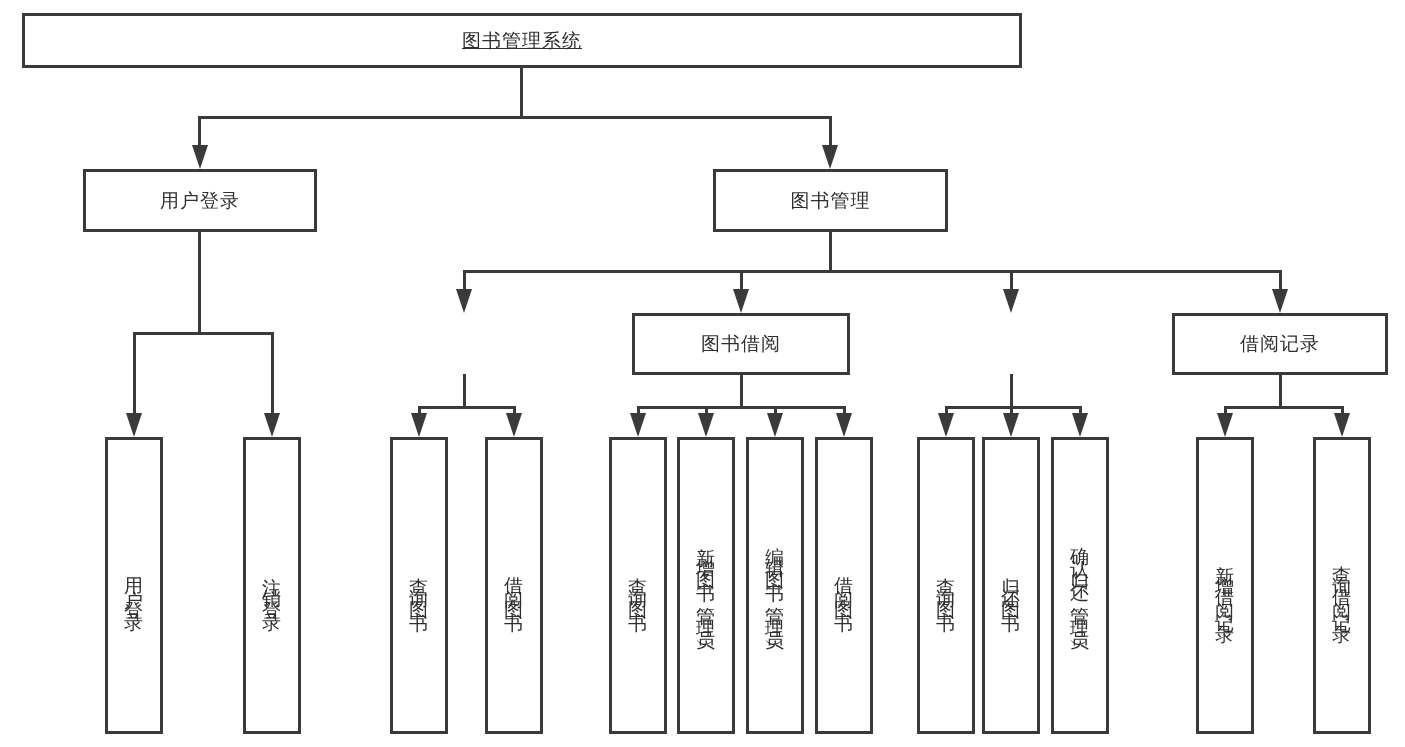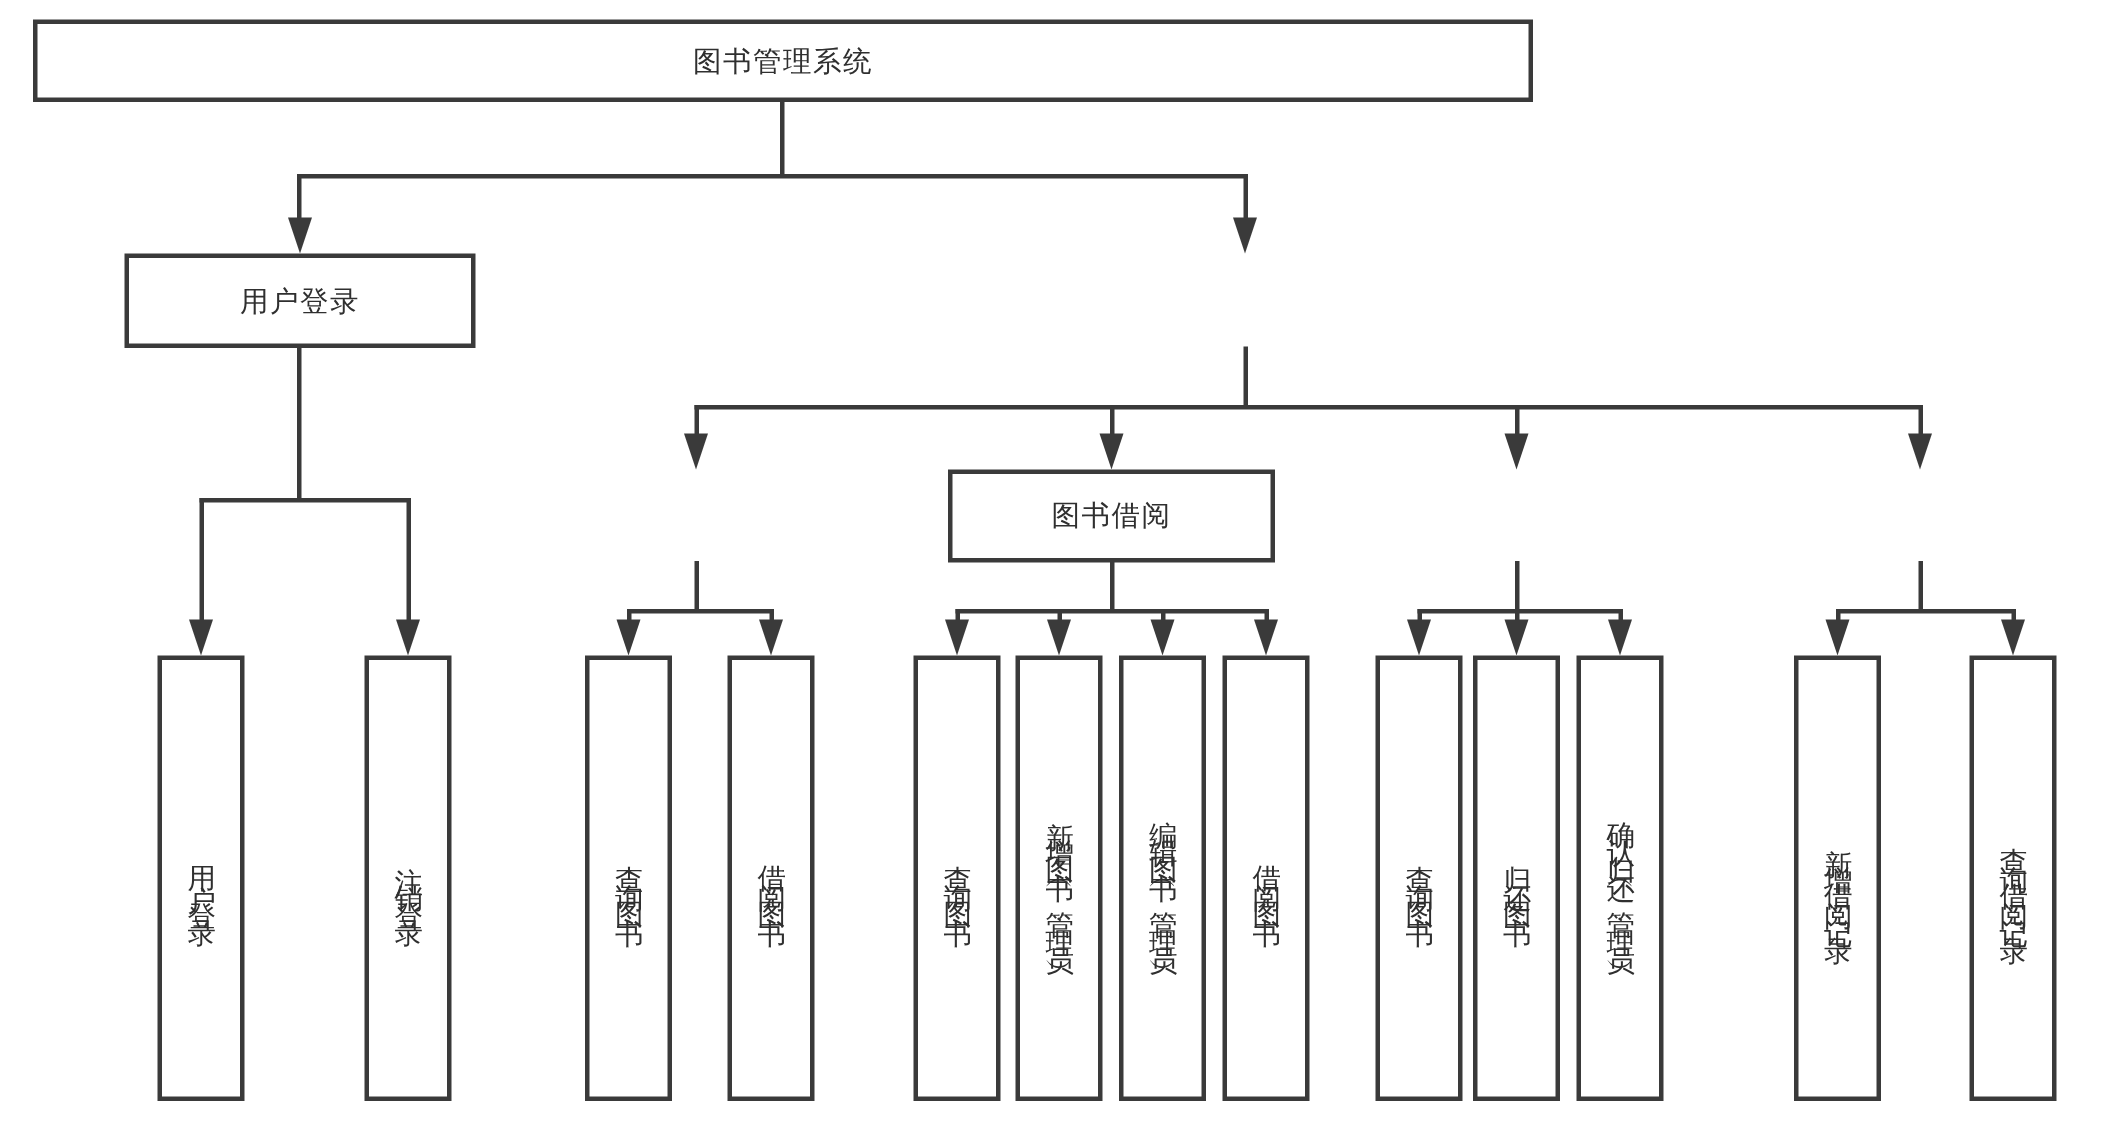--- a/index.html
+++ b/index.html
@@ -13,33 +13,36 @@
   .ln{position:absolute;background:#3a3a3a;}
   .arr{position:absolute;width:0;height:0;border-left:8px solid transparent;
        border-right:8px solid transparent;border-top:24px solid #3a3a3a;}
   .wm{position:absolute;color:#9c9c9c;font-size:22px;white-space:nowrap;}
 </style>
 </head>
 <body>
 
 <div class="stage">
 
-  <div class="box hbox" style="left:22px;top:13px;width:1000px;height:55px;">
+  <div class="box hbox" style="left:22px;top:13px;width:1000px;height:55px;text-decoration:underline;">
     <span>图书管理系统</span>
   </div>
 
   <div class="ln" style="left:520px;top:68px;width:3px;height:50px;"></div>
   <div class="ln" style="left:198px;top:116px;width:634px;height:3px;"></div>
   <div class="ln" style="left:198px;top:116px;width:3px;height:32px;"></div>
   <div class="arr" style="left:192px;top:145px;"></div>
   <div class="ln" style="left:829px;top:116px;width:3px;height:32px;"></div>
   <div class="arr" style="left:822px;top:145px;"></div>
 
   <div class="box hbox" style="left:83px;top:169px;width:234px;height:63px;">
     <span>用户登录</span>
+  </div>
+  <div class="box hbox" style="left:713px;top:169px;width:235px;height:63px;">
+    <span>图书管理</span>
   </div>
 
   <div class="ln" style="left:198px;top:231px;width:3px;height:103px;"></div>
   <div class="ln" style="left:133px;top:332px;width:141px;height:3px;"></div>
   <div class="ln" style="left:133px;top:332px;width:3px;height:83px;"></div>
   <div class="arr" style="left:126px;top:413px;"></div>
   <div class="ln" style="left:271px;top:332px;width:3px;height:83px;"></div>
   <div class="arr" style="left:264px;top:413px;"></div>
 
   <div class="ln" style="left:829px;top:231px;width:3px;height:41px;"></div>
@@ -48,20 +51,23 @@
   <div class="arr" style="left:456px;top:289px;"></div>
   <div class="ln" style="left:740px;top:270px;width:3px;height:21px;"></div>
   <div class="arr" style="left:733px;top:289px;"></div>
   <div class="ln" style="left:1010px;top:270px;width:3px;height:21px;"></div>
   <div class="arr" style="left:1003px;top:289px;"></div>
   <div class="ln" style="left:1279px;top:270px;width:3px;height:21px;"></div>
   <div class="arr" style="left:1272px;top:289px;"></div>
 
   <div class="box hbox" style="left:632px;top:313px;width:218px;height:62px;">
     <span>图书借阅</span>
+  </div>
+  <div class="box hbox" style="left:1172px;top:313px;width:216px;height:62px;">
+    <span>借阅记录</span>
   </div>
 
   <div class="ln" style="left:463px;top:374px;width:3px;height:34px;"></div>
   <div class="ln" style="left:740px;top:374px;width:3px;height:34px;"></div>
   <div class="ln" style="left:1010px;top:374px;width:3px;height:34px;"></div>
   <div class="ln" style="left:1279px;top:374px;width:3px;height:34px;"></div>
 
   <div class="ln" style="left:418px;top:406px;width:98px;height:3px;"></div>
   <div class="ln" style="left:637px;top:406px;width:209px;height:3px;"></div>
   <div class="ln" style="left:945px;top:406px;width:137px;height:3px;"></div>

